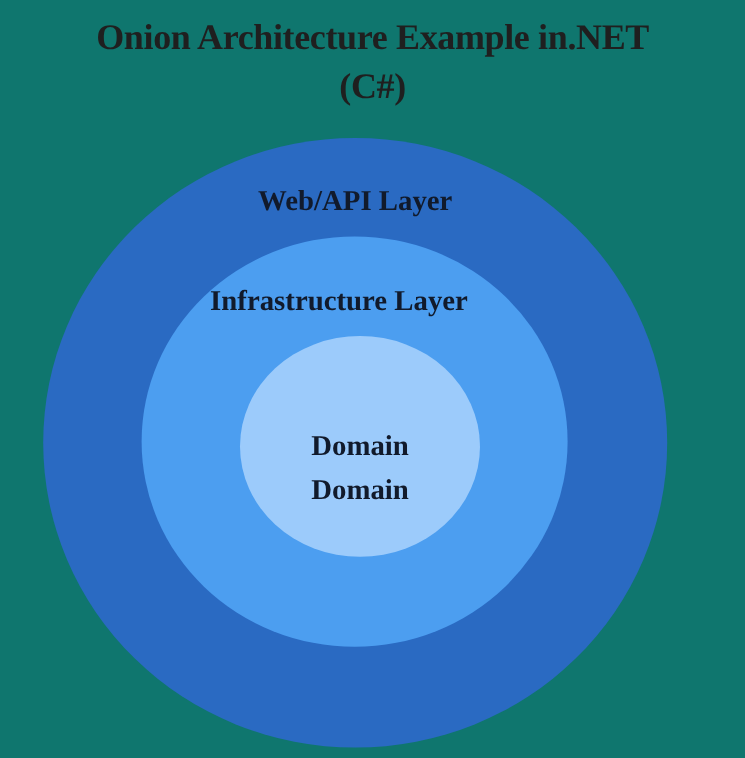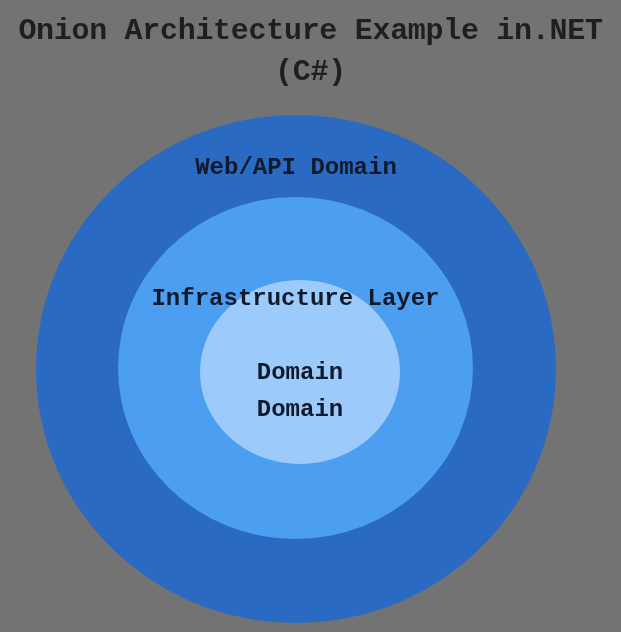--- a/index.html
+++ b/index.html
@@ -5,22 +5,22 @@
   html, body {
     margin: 0;
     padding: 0;
     background: #ffffff;
   }
   .stage {
     position: relative;
     width: 621px;
     height: 632px;
     overflow: hidden;
-    background: #737373;
-    font-family: Liberation Mono, monospace;
+    background: #0f766e;
+    font-family: Liberation Serif, serif;
   }
   .title {
     position: absolute;
     top: 11px;
     left: 0;
     width: 621px;
     text-align: center;
     font-size: 30px;
     line-height: 41px;
     font-weight: 700;
@@ -54,24 +54,23 @@
     font-size: 24px;
     font-weight: 600;
     line-height: 24px;
   }
   .label.web {
     left: 36px;
     top: 156px;
     width: 520px;
   }
   .label.infra {
-    left: 118px;
+    left: 105px;
     top: 239px;
     width: 355px;
-    margin-top: 48px;
   }
   .label.domain {
     left: 200px;
     top: 334px;
     width: 200px;
     line-height: 37px;
   }
 </style>
 </head>
 <body>
@@ -82,21 +81,21 @@
     <div>Onion Architecture Example in.NET</div>
     <div>(C#)</div>
   </div>
 
   <div class="circle outer" style="background: rgb(42, 106, 194);"></div>
 
   <div class="circle middle" style="background: rgb(76, 158, 240);"></div>
 
   <div class="circle inner" style="background: rgb(156, 203, 251);"></div>
 
-  <div class="label web" style="color: rgb(17, 26, 43);">Web/API Domain</div>
+  <div class="label web" style="color: rgb(17, 26, 43);">Web/API Layer</div>
 
   <div class="label infra" style="color: rgb(17, 26, 43);">Infrastructure Layer</div>
 
   <div class="label domain" style="color: rgb(17, 26, 43); margin-top: 20px;">
     <div>Domain</div>
     <div>Domain</div>
   </div>
 
 </div>
 

